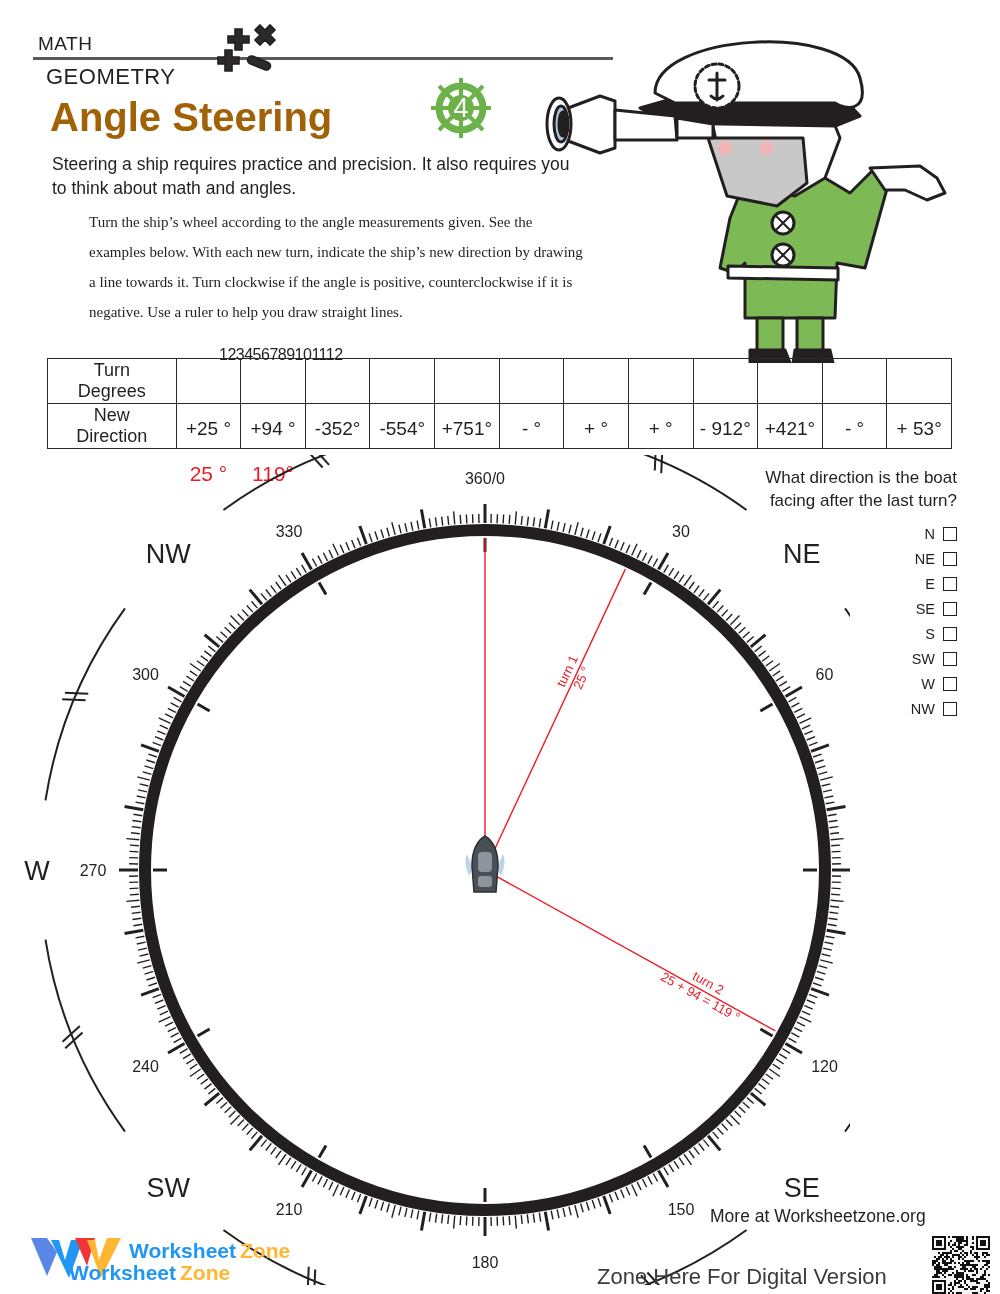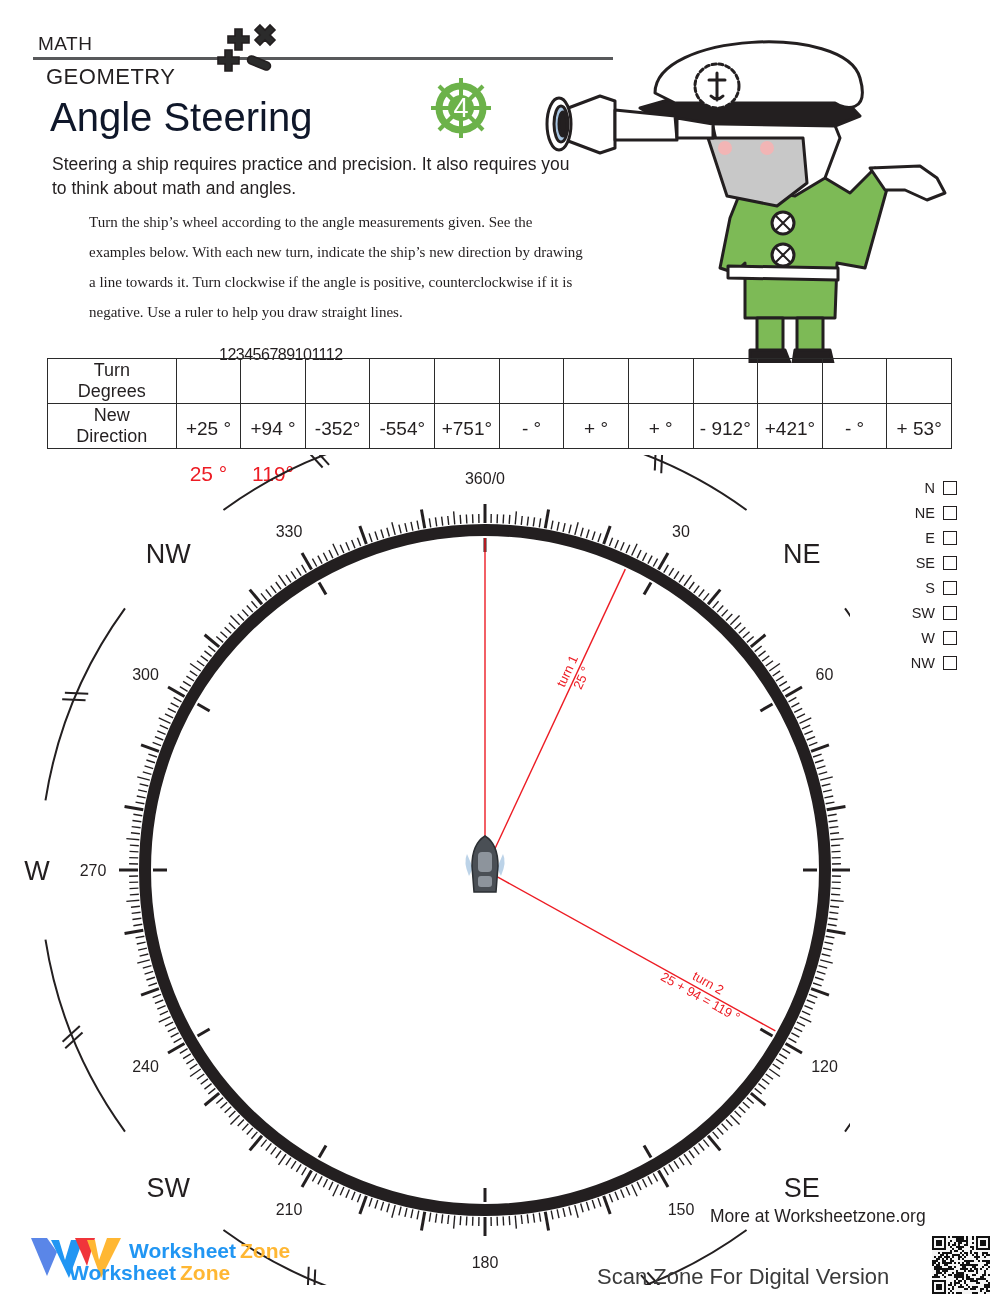--- a/index.html
+++ b/index.html
@@ -6,21 +6,21 @@
   body{
     width:1000px;height:1294px;position:relative;overflow:hidden;
     background:#ffffff;
     font-family:"Liberation Sans", sans-serif;
     color:#231f20;
   }
   
   .hdr-math{position:absolute;left:38px;top:33px;font-size:19px;letter-spacing:.5px;}
   .hdr-rule{position:absolute;left:33px;top:57px;width:580px;height:3px;background:#58595b;}
   .hdr-geo{position:absolute;left:46px;top:64px;font-size:22px;letter-spacing:.5px;}
-  .title{position:absolute;left:50px;top:95px;font-size:40px;color:#0f172a;font-weight:400;}
+  .title{position:absolute;left:50px;top:95px;font-size:40px;color:#a16207;font-weight:700;}
   .intro{position:absolute;left:52px;top:152px;width:520px;font-size:17.5px;line-height:24px;}
   .instr{position:absolute;left:89px;top:207px;width:500px;font-size:15px;line-height:30px;font-family:Liberation Serif, serif;}
 
   
   .badge{position:absolute;left:426px;top:75px;width:70px;height:66px;}
   .badge .num{position:absolute;left:0;top:0;width:70px;height:66px;display:flex;
      align-items:center;justify-content:center;font-size:27px;color:#fff;font-weight:400;}
 
   
   .tools{position:absolute;left:205px;top:23px;width:90px;height:55px;}
@@ -674,20 +674,21 @@
   <g transform="translate(465,415)">
     <path d="M-16 6 q-6 -14 -2 -22 l6 14 z" fill="#bcd3e8"></path>
     <path d="M16 6 q6 -14 2 -22 l-6 14 z" fill="#bcd3e8"></path>
     <path d="M-13 -4 q0 -22 13 -30 q13 8 13 30 l-2 26 -22 0 z" fill="#4a4f55" stroke="#2b2f33" stroke-width="1.5"></path>
     <rect x="-7" y="-18" width="14" height="20" rx="4" fill="#8d949c"></rect>
     <rect x="-7" y="6" width="14" height="11" rx="3" fill="#8d949c"></rect>
   </g>
 </svg>
 
 <div class="qblock">
+  <div class="qtext">What direction is the boat facing after the last turn?</div>
   <div class="opts" id="opts">
       <div class="opt">
         <span>N</span>
         <span class="box"></span>
       </div>
       <div class="opt">
         <span>NE</span>
         <span class="box"></span>
       </div>
       <div class="opt">
@@ -722,21 +723,21 @@
   <path d="M26 8 L44 46 L58 8 L46 8 L40 28 L34 8 Z" fill="#2196f3"></path>
   <path d="M50 6 L62 34 L70 6 L58 6 Z" fill="#f0353a"></path>
   <path d="M62 8 L76 46 L96 6 L82 6 L74 28 L70 8 Z" fill="#ffb733"></path>
   <text x="104" y="26" font-family="Liberation Sans, sans-serif" font-size="21" font-weight="bold" fill="#2196f3">Worksheet</text>
   <text x="215" y="26" font-family="Liberation Sans, sans-serif" font-size="21" font-weight="bold" fill="#ffb733">Zone</text>
   <text x="44" y="48" font-family="Liberation Sans, sans-serif" font-size="21" font-weight="bold" fill="#2196f3">Worksheet</text>
   <text x="155" y="48" font-family="Liberation Sans, sans-serif" font-size="21" font-weight="bold" fill="#ffb733">Zone</text>
 </svg>
 
 <div class="foot-more">More at Worksheetzone.org</div>
-<div class="foot-scan">Scan Zone For Digital Version</div>
+<div class="foot-scan">Zone Here For Digital Version</div>
 <svg class="qr" viewBox="0 0 29 29">
   <rect width="29" height="29" fill="#f5f5f5"></rect>
   <g fill="#111" id="qrcells">
       <rect x="8" y="0" width="1" height="1"></rect>
       <rect x="10" y="0" width="1" height="1"></rect>
       <rect x="11" y="0" width="1" height="1"></rect>
       <rect x="12" y="0" width="1" height="1"></rect>
       <rect x="13" y="0" width="1" height="1"></rect>
       <rect x="14" y="0" width="1" height="1"></rect>
       <rect x="15" y="0" width="1" height="1"></rect>

